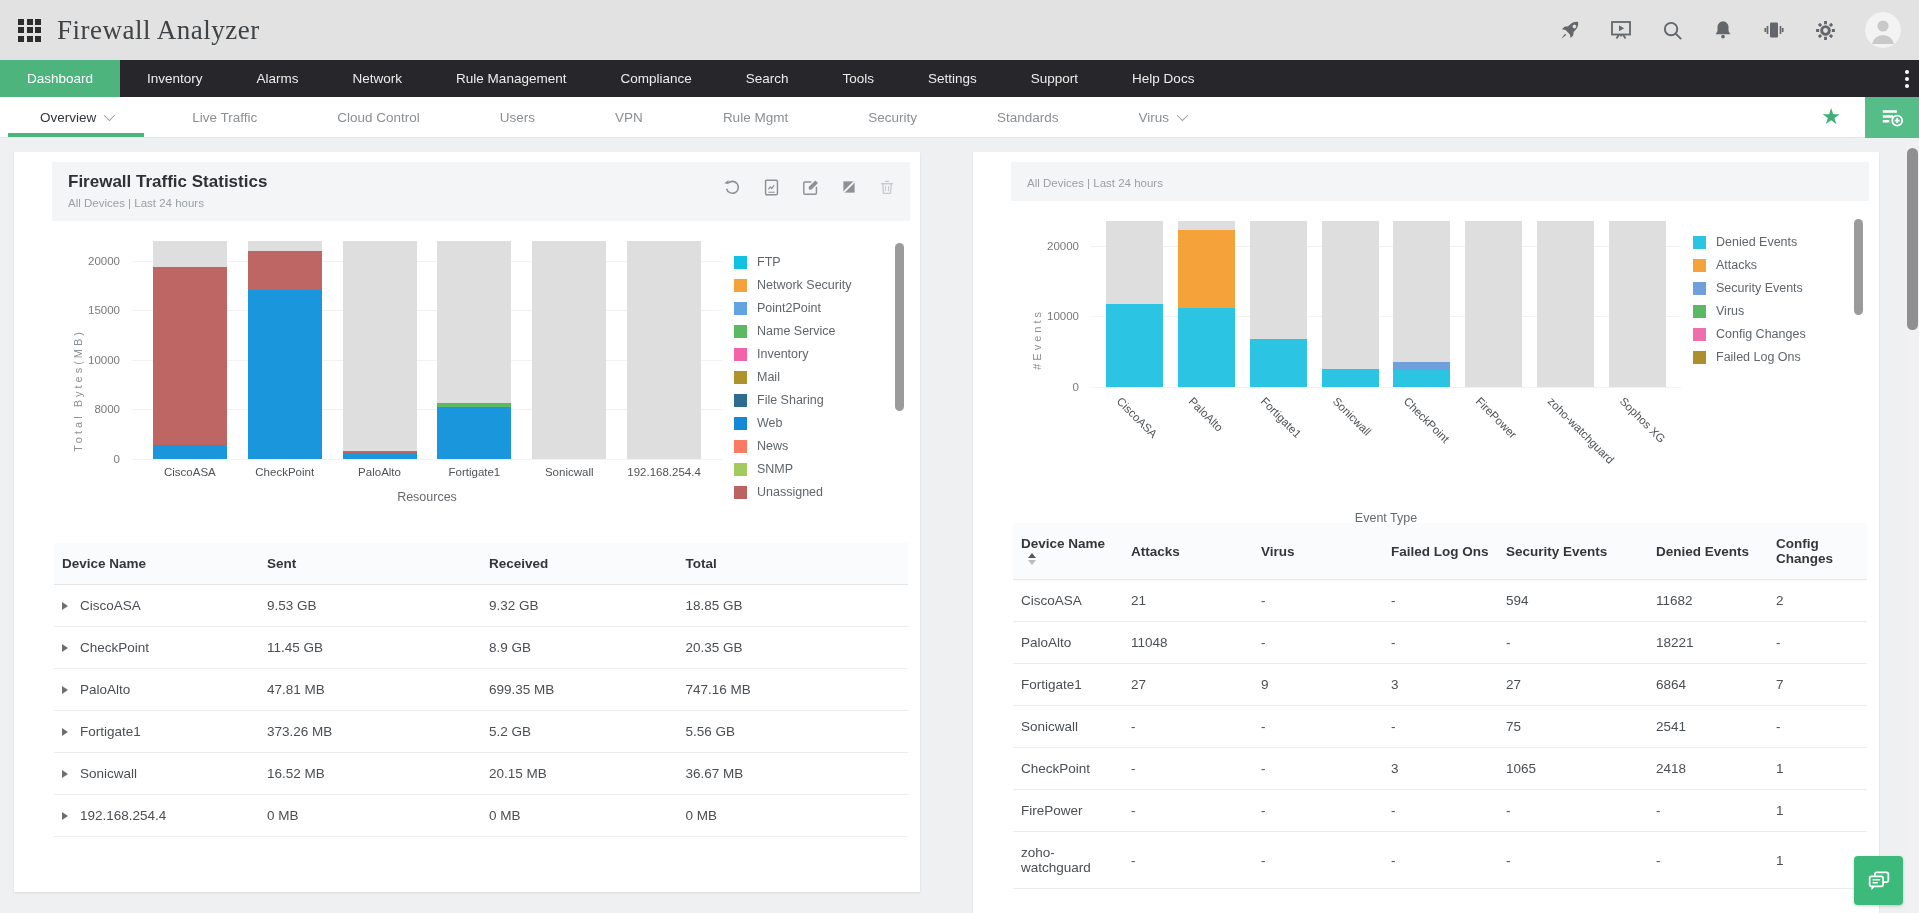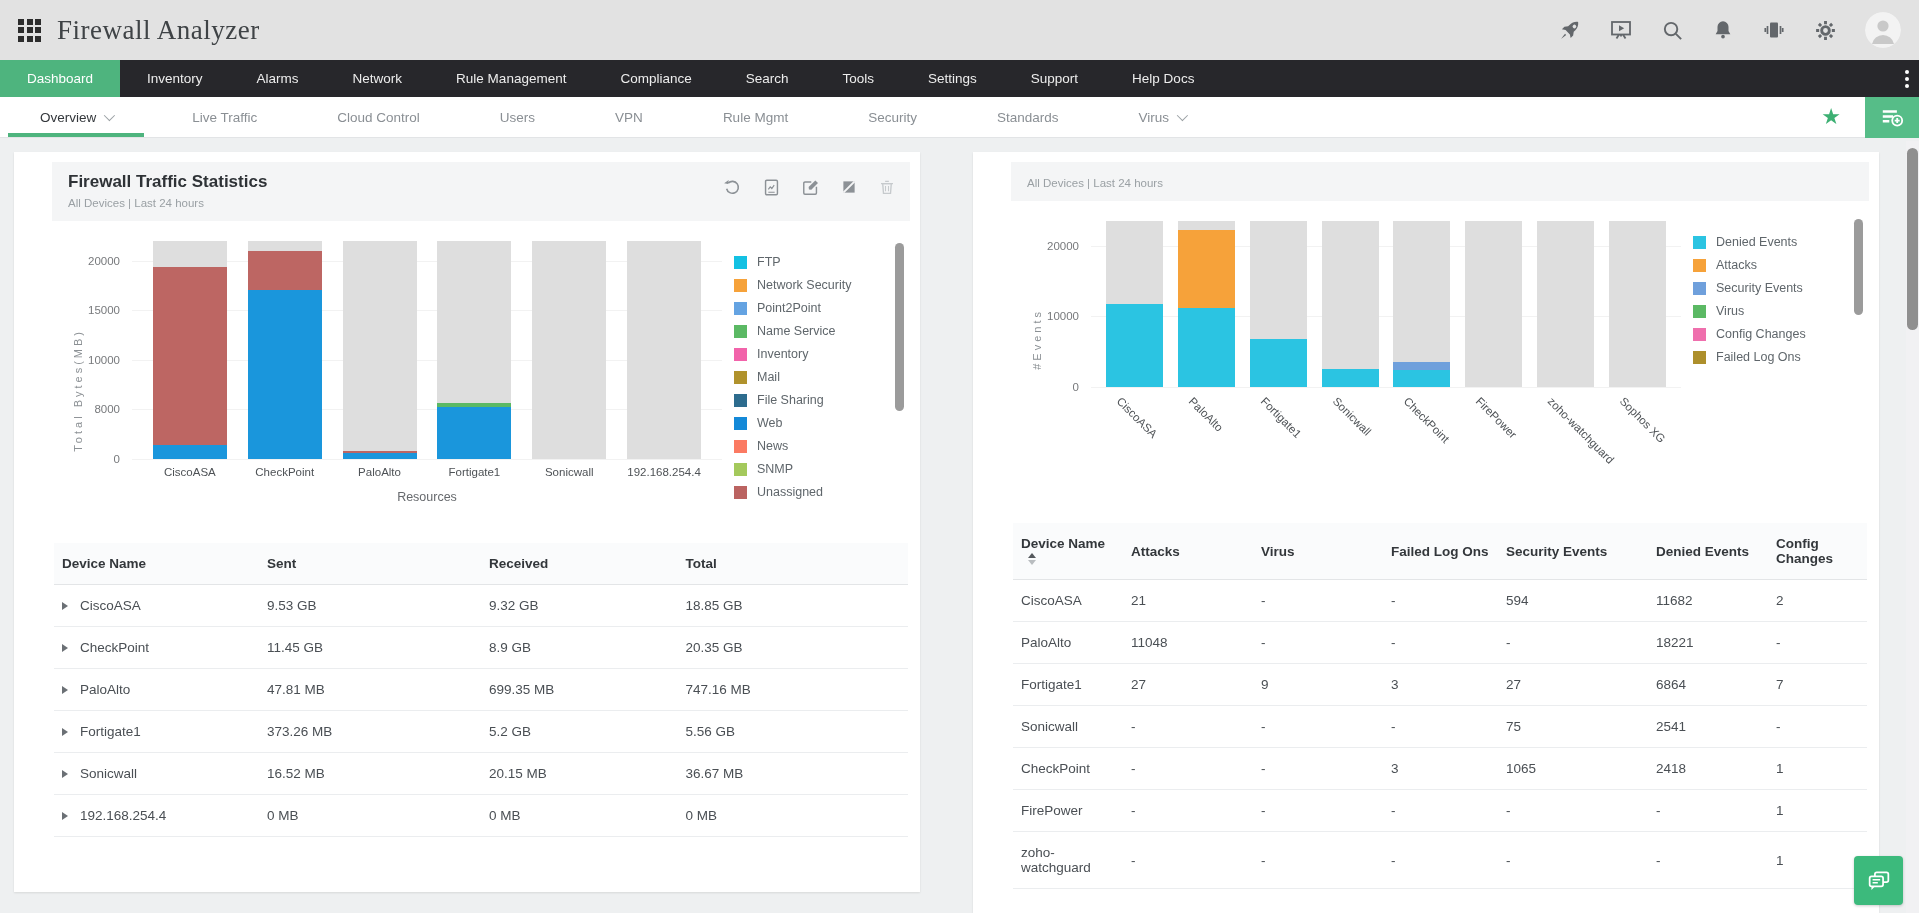--- a/index.html
+++ b/index.html
@@ -474,20 +474,21 @@
           <span class="xtick" style="width: 57px;">
             <span>FirePower</span>
           </span>
           <span class="xtick" style="width: 57px;">
             <span>zoho-watchguard</span>
           </span>
           <span class="xtick" style="width: 57px;">
             <span>Sophos XG</span>
           </span>
         </div>
+      <div class="axis-title">Event Type</div>
     </div>
     <div class="legend">
         <div class="legend-item">
           <span class="swatch" style="background: rgb(43, 196, 226);"></span>
           <span class="legend-label">Denied Events</span>
         </div>
         <div class="legend-item">
           <span class="swatch" style="background: rgb(246, 162, 58);"></span>
           <span class="legend-label">Attacks</span>
         </div>

